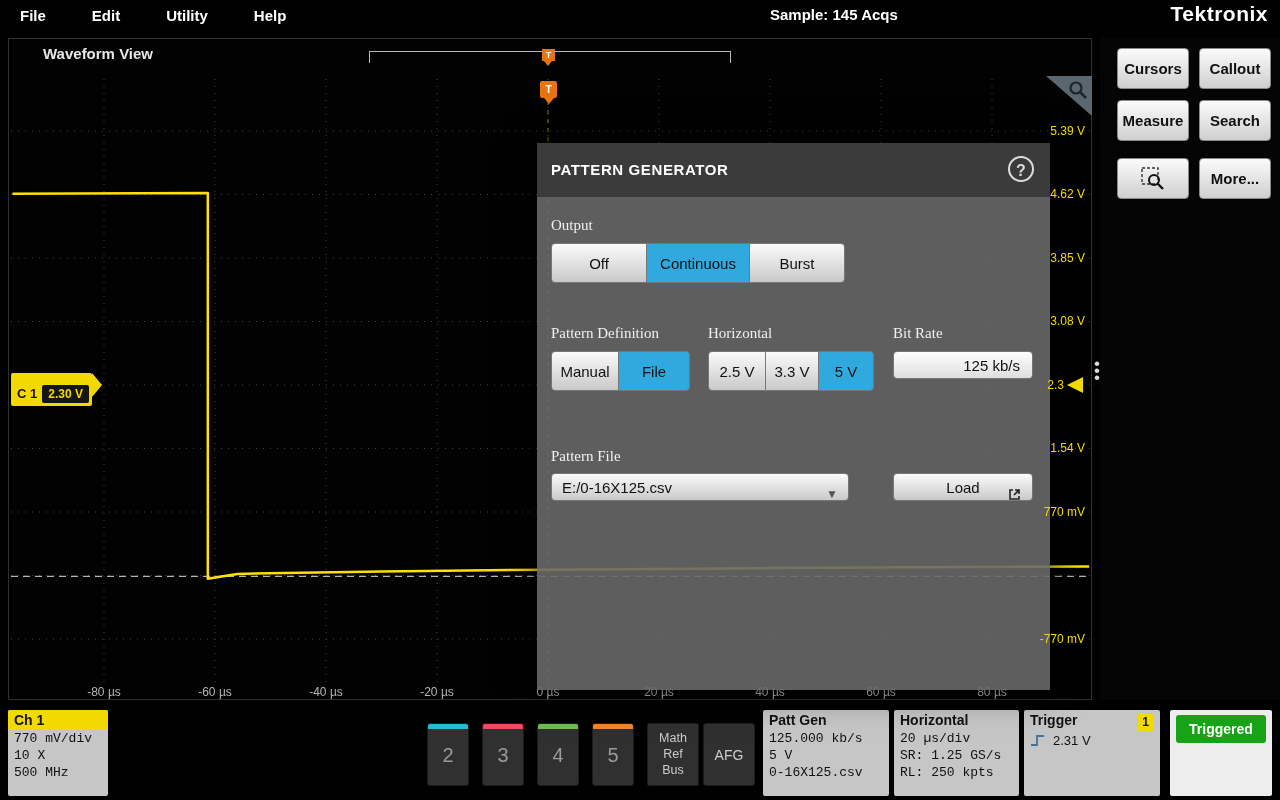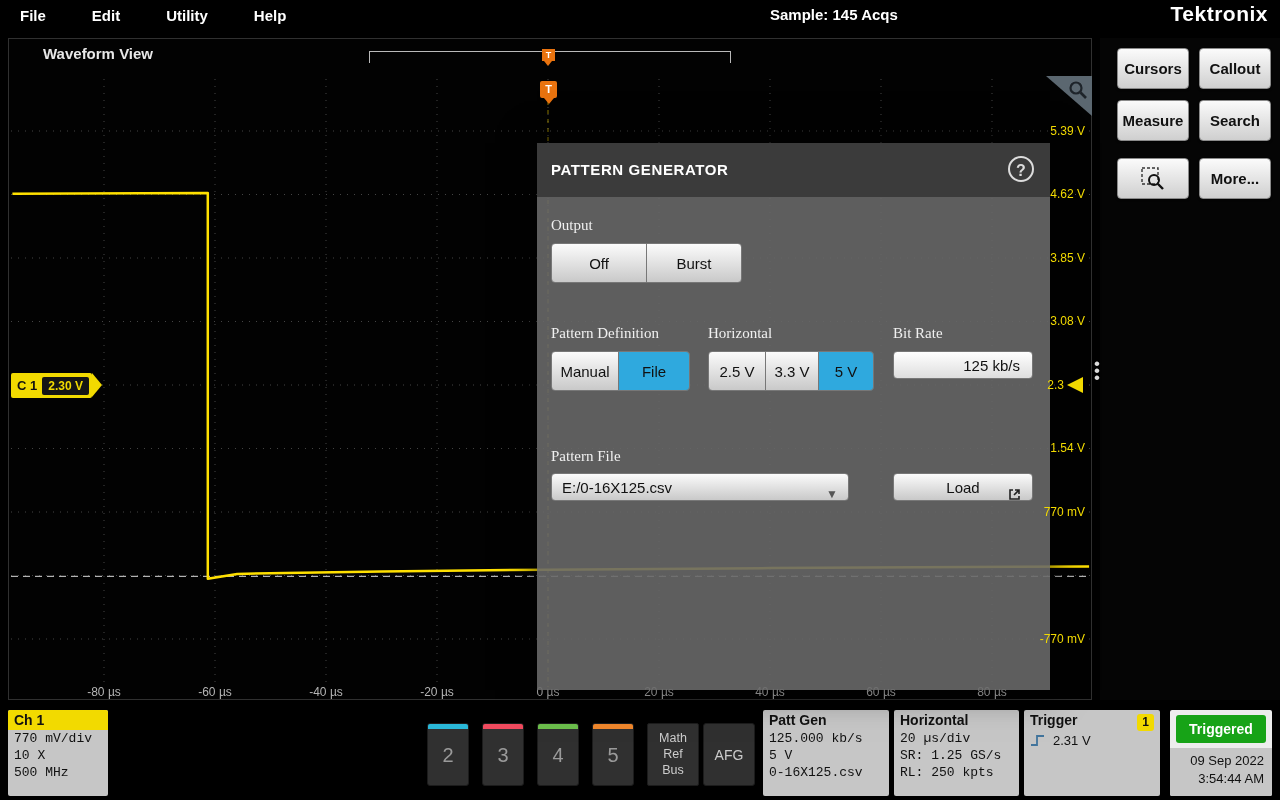--- a/index.html
+++ b/index.html
@@ -23,21 +23,21 @@
   #trace{fill:none;stroke-width:2.5;stroke-linejoin:round;}
 
   .acq-bracket{position:absolute;left:360px;top:12px;width:360px;height:11px;border:1px solid #b9b9b9;border-bottom:none;z-index:3;}
   .bracket-marker{position:absolute;left:533px;top:10px;width:13px;height:12px;background:#e9730f;z-index:4;
       color:#fff;font-size:9px;font-weight:bold;text-align:center;line-height:12px;}
   .bracket-marker::after{content:"";position:absolute;left:2px;top:12px;border-left:4px solid transparent;border-right:4px solid transparent;border-top:5px solid #e9730f;}
   .trigger-badge{position:absolute;left:531px;top:42px;width:17px;height:17px;background:#e9730f;border-radius:2px;z-index:3;
       color:#fff;font-size:11px;font-weight:bold;text-align:center;line-height:17px;}
   .trigger-badge::after{content:"";position:absolute;left:3.5px;top:17px;border-left:5px solid transparent;border-right:5px solid transparent;border-top:6px solid #e9730f;}
 
-  .ch-flag{position:absolute;left:2px;top:334px;height:25px;display:flex;align-items:center;background:#f2da00;border-radius:2px;padding:0 3px 0 6px;z-index:3;}
+  .ch-flag{position:absolute;left:2px;top:334px;height:25px;display:flex;align-items:center;background:#f2da00;border-radius:2px;padding:8px 3px 0 6px;z-index:3;}
   .ch-flag::after{content:"";position:absolute;right:-10px;top:0;border-top:12.5px solid transparent;border-bottom:12.5px solid transparent;border-left:10px solid #f2da00;}
   .ch-flag-name{color:#111;font-size:13px;font-weight:bold;margin-right:5px;}
   .ch-flag-val{background:#151515;color:#f2da00;font-size:12px;font-weight:bold;padding:2px 6px;border-radius:2px;}
 
   .vl{position:absolute;right:6px;width:70px;text-align:right;color:#f2da00;font-size:12px;z-index:11;}
   .trig-level-arrow{position:absolute;right:8px;top:338px;width:0;height:0;z-index:11;
       border-top:8px solid transparent;border-bottom:8px solid transparent;border-right:16px solid #f2da00;}
   .tl{position:absolute;top:646px;transform:translateX(-50%);color:#b5b5b5;font-size:12px;z-index:2;}
 
   .zoom-corner{position:absolute;left:1037px;top:37px;width:46px;height:40px;background:#5b6770;z-index:3;
@@ -191,20 +191,21 @@
 
   <div class="dialog">
     <div class="dlg-header">
       <span class="dlg-title">PATTERN GENERATOR</span>
       <span class="help-btn">?</span>
     </div>
 
     <span class="dlg-label" style="left:14px;top:74px">Output</span>
     <div class="seg-group" style="left:14px;top:100px">
       <div class="seg" style="width:96px">Off</div>
+      <div class="seg sel" style="width:104px">Continuous</div>
       <div class="seg" style="width:96px">Burst</div>
     </div>
 
     <span class="dlg-label" style="left:14px;top:182px">Pattern Definition</span>
     <span class="dlg-label" style="left:171px;top:182px">Horizontal</span>
     <span class="dlg-label" style="left:356px;top:182px">Bit Rate</span>
 
     <div class="seg-group" style="left:14px;top:208px">
       <div class="seg" style="width:68px">Manual</div>
       <div class="seg sel" style="width:72px">File</div>
@@ -297,20 +298,16 @@
       <div class="trig-row">
         <svg width="16" height="15">
           <path d="M1 12 H7 V3 H14" fill="none" stroke="#41749c" stroke-width="1.8"></path>
         </svg>
         <span>2.31 V</span>
       </div>
     </div>
 
     <div class="status-wrap">
       <div class="trig-ok">Triggered</div>
-      <div class="dt">
-        <div>09 Sep 2022</div>
-        <div>3:54:44 AM</div>
-      </div>
     </div>
   </div>
 
 </div>
 
 </body></html>

